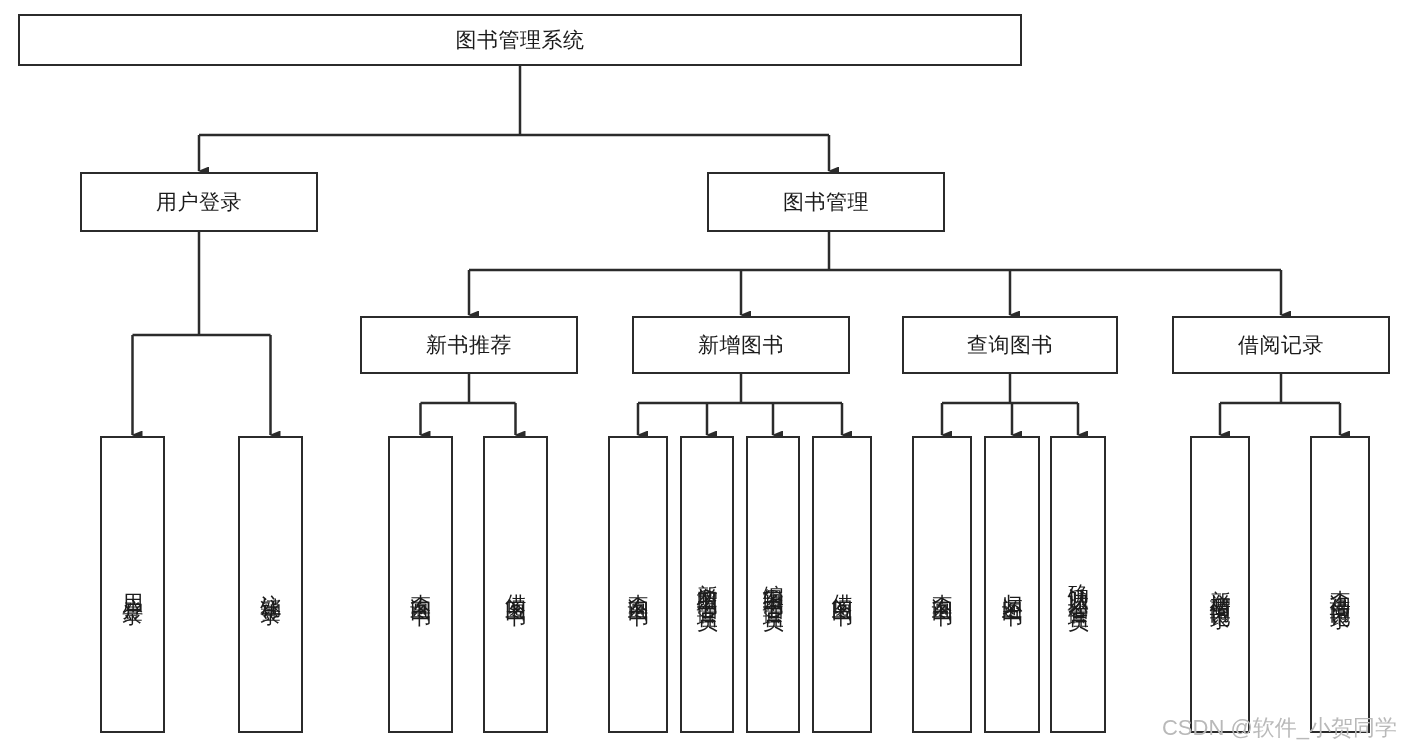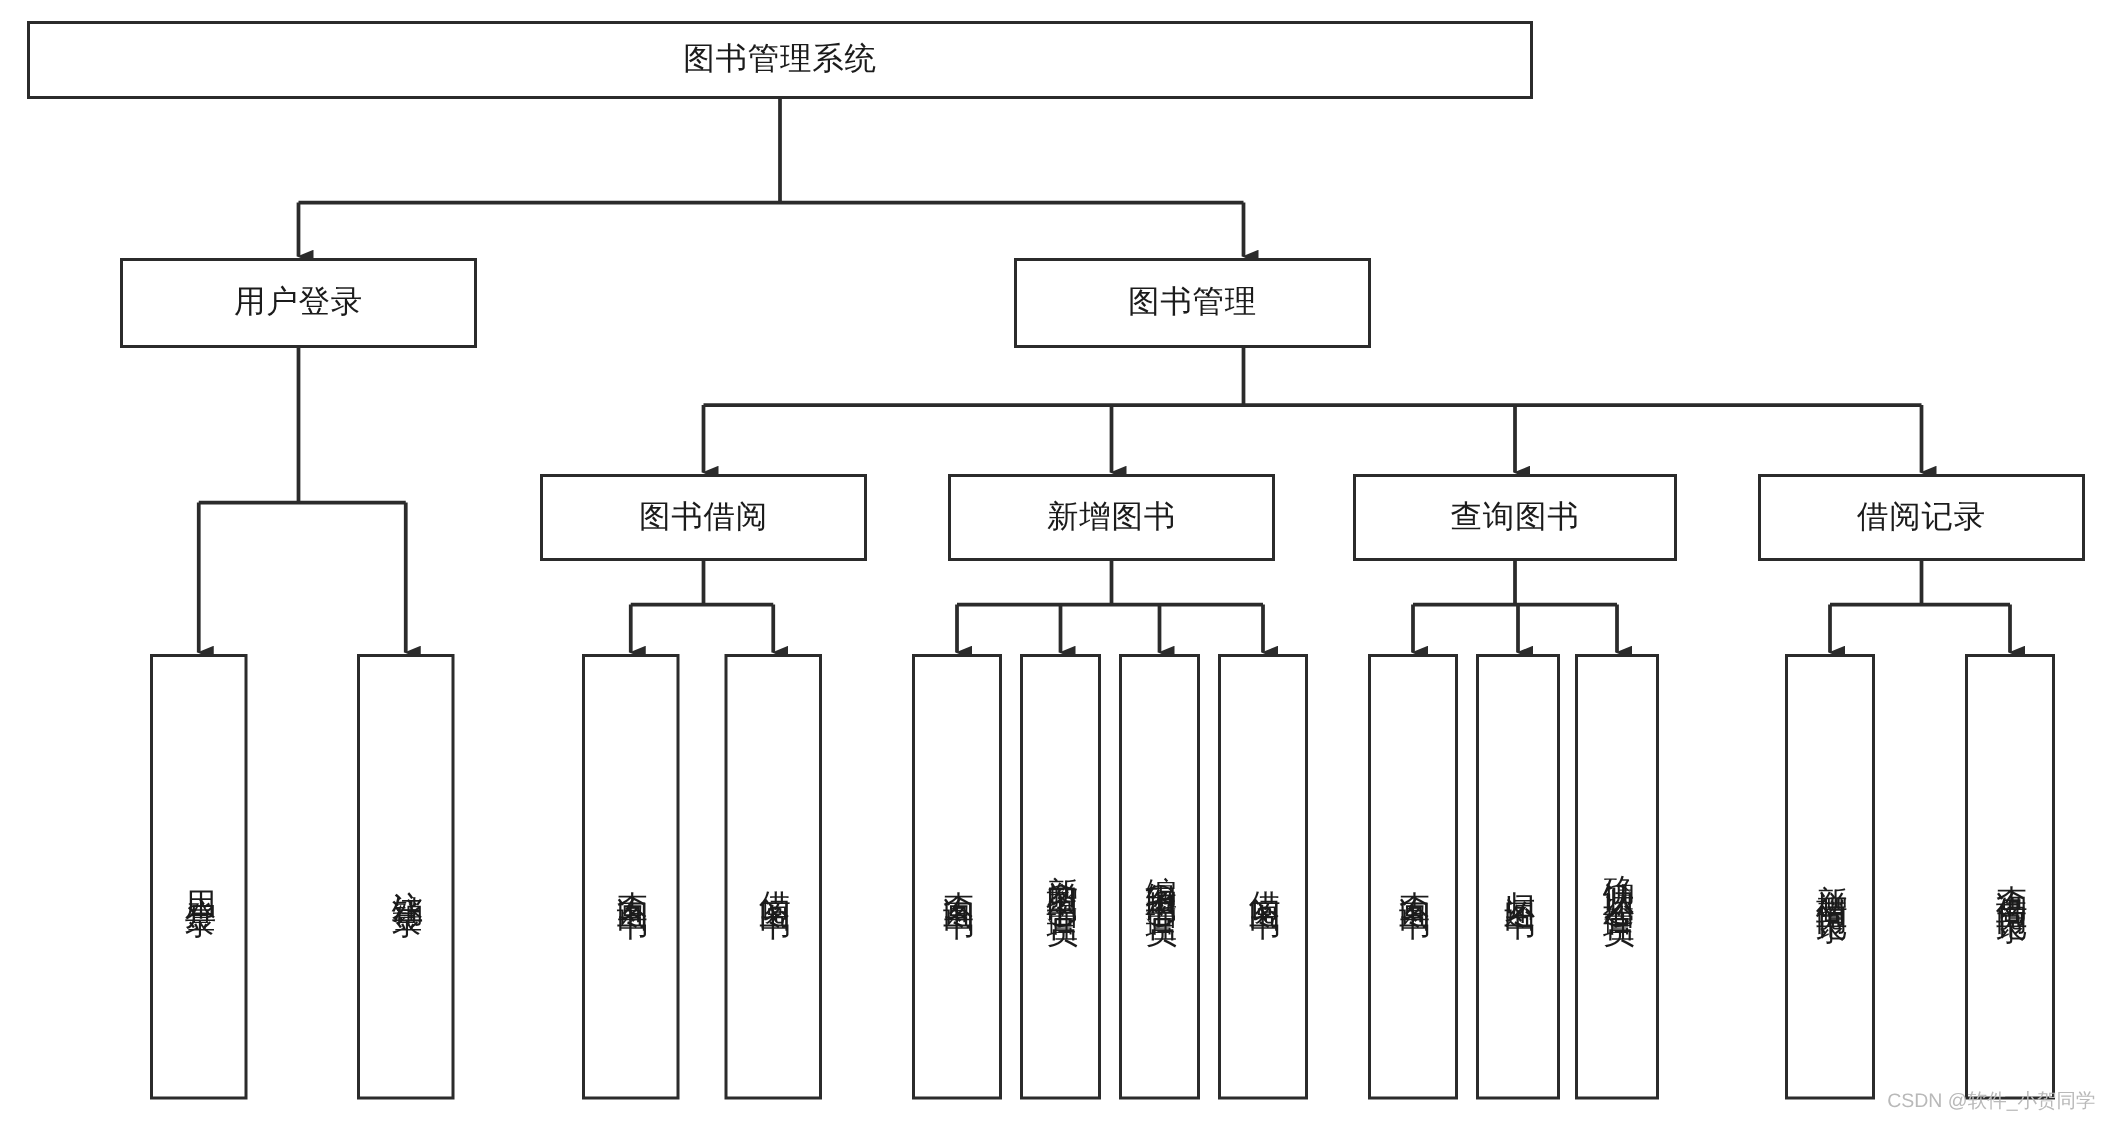--- a/index.html
+++ b/index.html
@@ -45,21 +45,21 @@
     writing-mode: vertical-rl;
     text-orientation: upright;
     letter-spacing: 4px;
     line-height: 1.25;
     white-space: nowrap;
   }
   #watermark {
     position: absolute;
     right: 8px;
     bottom: 4px;
-    font-size: 13px;
+    font-size: 22px;
     color: #b9b9b9;
     white-space: nowrap;
     user-select: none;
   }
 </style>
 </head>
 <body>
 
 <div id="canvas">
   <svg id="diagram-svg" width="1405" height="747">
@@ -104,25 +104,25 @@
         <line x1="1340" y1="403" x2="1340" y2="435" stroke="#2b2b2b" stroke-width="2.5" marker-end="url(#arrowhead)"></line>
       </g>
   </svg>
   <div id="nodes-layer">
       <div class="node-box" style="left: 18px; top: 14px; width: 1004px; height: 52px;">
         <span class="node-label-h">图书管理系统</span>
       </div>
       <div class="node-box" style="left: 80px; top: 172px; width: 238px; height: 60px;">
         <span class="node-label-h">用户登录</span>
       </div>
-      <div class="node-box" style="left: 676px; top: 172px; width: 238px; height: 60px;">
+      <div class="node-box" style="left: 707px; top: 172px; width: 238px; height: 60px;">
         <span class="node-label-h">图书管理</span>
       </div>
       <div class="node-box" style="left: 360px; top: 316px; width: 218px; height: 58px;">
-        <span class="node-label-h">图书借阅</span>
+        <span class="node-label-h">新书推荐</span>
       </div>
       <div class="node-box" style="left: 632px; top: 316px; width: 218px; height: 58px;">
         <span class="node-label-h">新增图书</span>
       </div>
       <div class="node-box" style="left: 902px; top: 316px; width: 216px; height: 58px;">
         <span class="node-label-h">查询图书</span>
       </div>
       <div class="node-box" style="left: 1172px; top: 316px; width: 218px; height: 58px; text-align: center;">
         <span class="node-label-h">借阅记录</span>
       </div>

